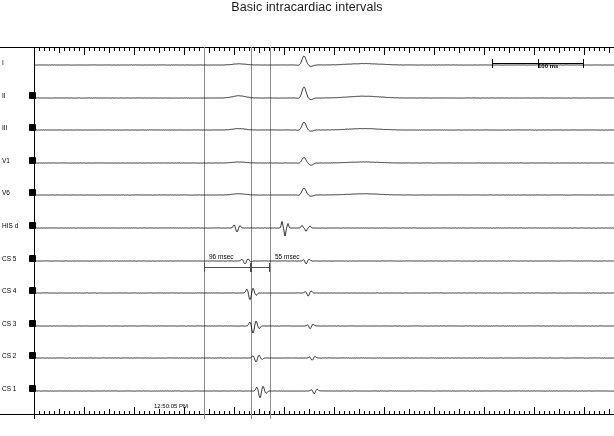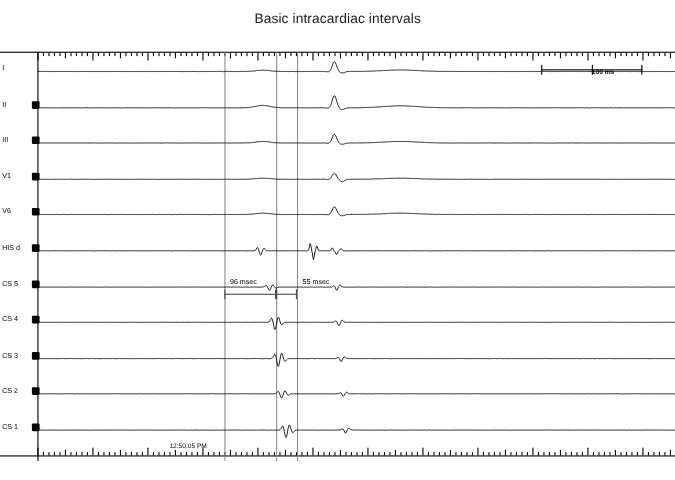--- a/index.html
+++ b/index.html
@@ -15,21 +15,21 @@
     overflow: hidden;
     position: relative;
   }
   #figure {
     position: relative;
     width: 614px;
     height: 436px;
   }
   #figure-title {
     position: absolute;
-    top: 10px;
+    top: 0;
     left: 0;
     width: 614px;
     text-align: center;
     font-size: 12.5px;
     color: #1a1a1a;
     letter-spacing: 0.1px;
   }
   
   #plot {
     position: absolute;

